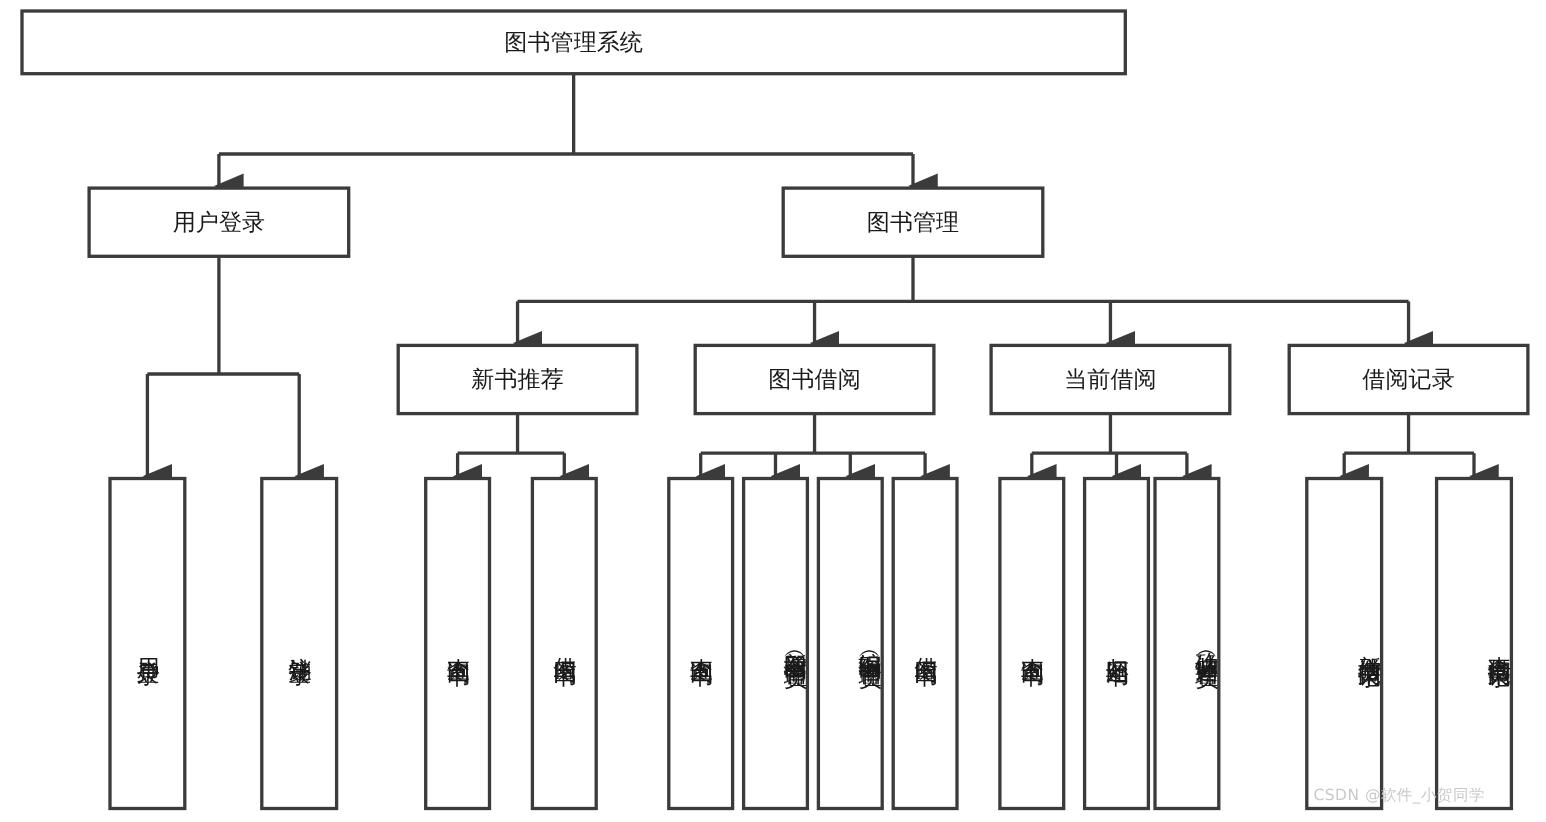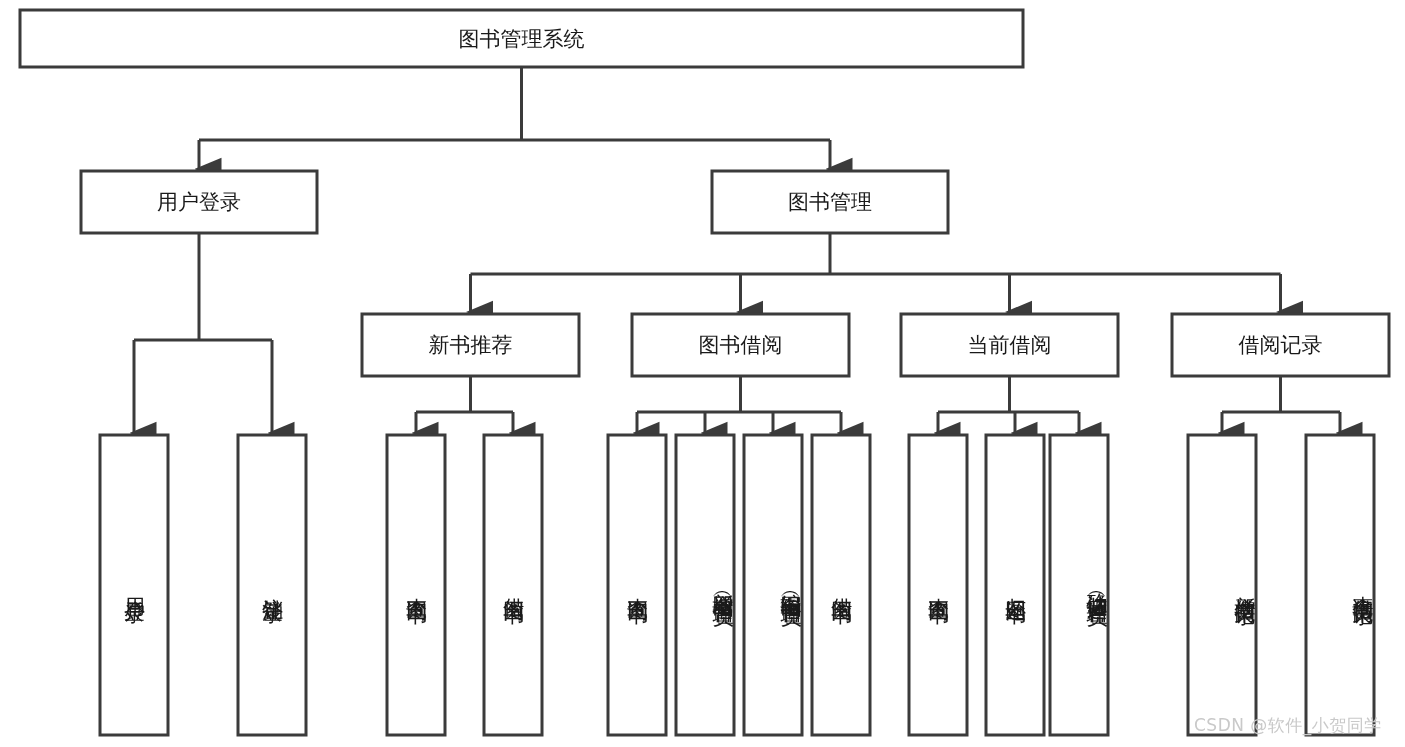--- a/index.html
+++ b/index.html
@@ -55,21 +55,21 @@
     letter-spacing: 2px;
     white-space: nowrap;
     display: flex;
     align-items: flex-start;
     justify-content: center;
     pointer-events: none;
   }
   .watermark {
     position: absolute;
     font-family: "DejaVu Sans", "Liberation Sans", sans-serif;
-    font-size: 17px;
+    font-size: 14px;
     color: #c9c9c9;
     white-space: nowrap;
     letter-spacing: 0.5px;
   }
 </style>
 </head>
 <body>
 
 <div id="diagram-root">
 

